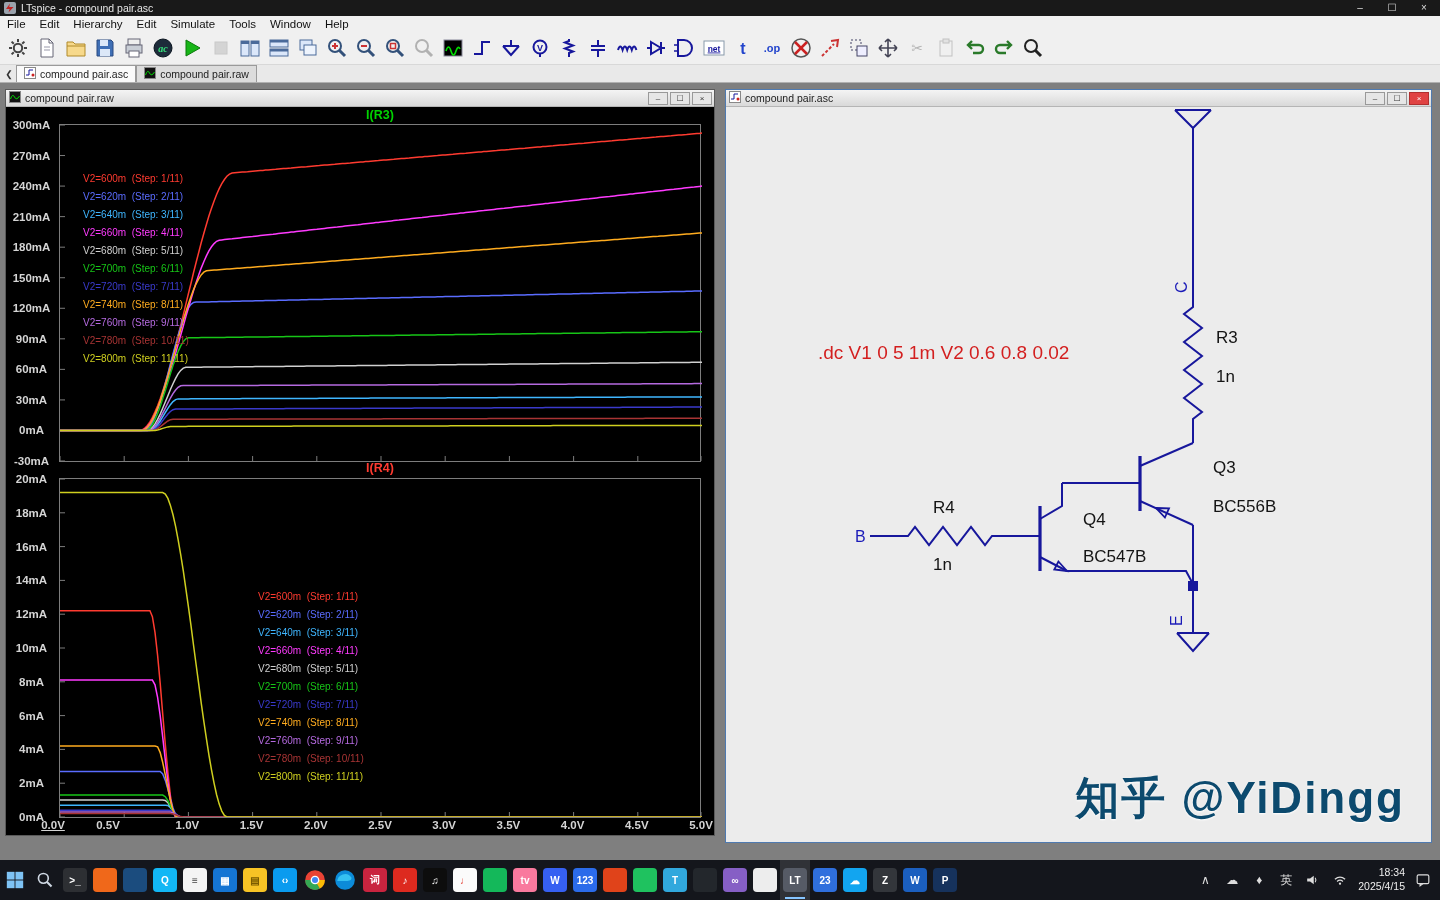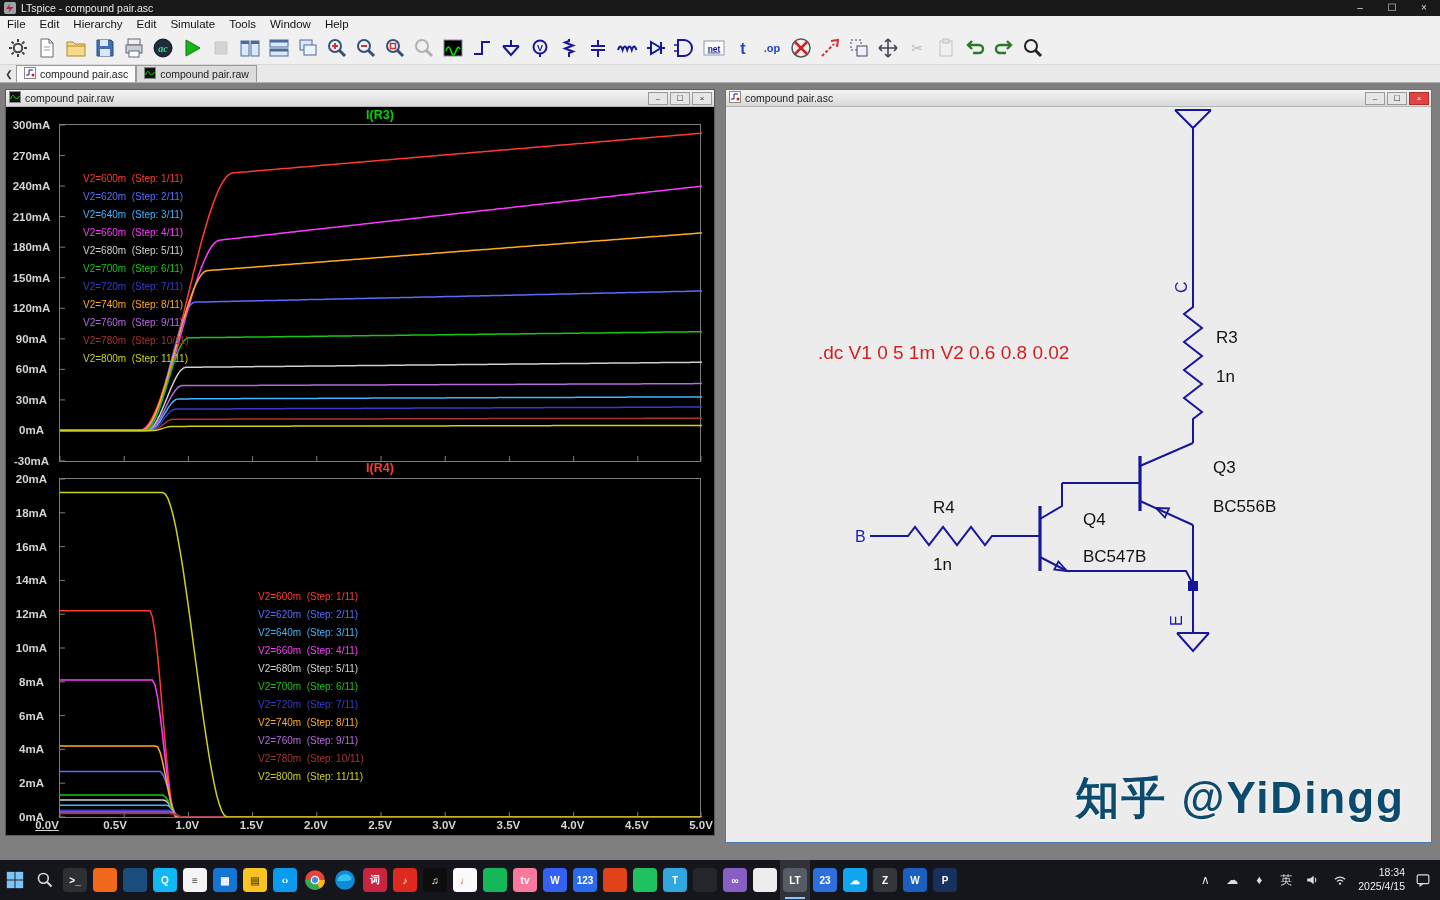--- a/index.html
+++ b/index.html
@@ -446,22 +446,22 @@
         <span class="ylab" style="top: 439.6px;">16mA</span>
         <span class="ylab" style="top: 473.4px;">14mA</span>
         <span class="ylab" style="top: 507.2px;">12mA</span>
         <span class="ylab" style="top: 541px;">10mA</span>
         <span class="ylab" style="top: 574.8px;">8mA</span>
         <span class="ylab" style="top: 608.6px;">6mA</span>
         <span class="ylab" style="top: 642.4px;">4mA</span>
         <span class="ylab" style="top: 676.2px;">2mA</span>
         <span class="ylab" style="top: 710px;">0mA</span>
         <div class="legend" style="left: 252px; top: 481px;"><div style="color: rgb(255, 59, 48);">V2=600m  (Step: 1/11)</div><div style="color: rgb(90, 108, 255);">V2=620m  (Step: 2/11)</div><div style="color: rgb(63, 182, 255);">V2=640m  (Step: 3/11)</div><div style="color: rgb(255, 59, 255);">V2=660m  (Step: 4/11)</div><div style="color: rgb(208, 208, 208);">V2=680m  (Step: 5/11)</div><div style="color: rgb(23, 197, 23);">V2=700m  (Step: 6/11)</div><div style="color: rgb(58, 58, 204);">V2=720m  (Step: 7/11)</div><div style="color: rgb(255, 172, 31);">V2=740m  (Step: 8/11)</div><div style="color: rgb(181, 106, 224);">V2=760m  (Step: 9/11)</div><div style="color: rgb(168, 52, 52);">V2=780m  (Step: 10/11)</div><div style="color: rgb(207, 207, 31);">V2=800m  (Step: 11/11)</div></div>
-        <span class="xlab" style="left: 41px; text-decoration: underline;">0.0V</span>
-        <span class="xlab" style="left: 109px;">0.5V</span>
+        <span class="xlab" style="left: 47px; text-decoration: underline;">0.0V</span>
+        <span class="xlab" style="left: 102px;">0.5V</span>
         <span class="xlab" style="left: 181.4px;">1.0V</span>
         <span class="xlab" style="left: 245.6px;">1.5V</span>
         <span class="xlab" style="left: 309.8px;">2.0V</span>
         <span class="xlab" style="left: 374px;">2.5V</span>
         <span class="xlab" style="left: 438.2px;">3.0V</span>
         <span class="xlab" style="left: 502.4px;">3.5V</span>
         <span class="xlab" style="left: 566.6px;">4.0V</span>
         <span class="xlab" style="left: 630.8px;">4.5V</span>
         <span class="xlab" style="left: 695px;">5.0V</span>
       </div>

